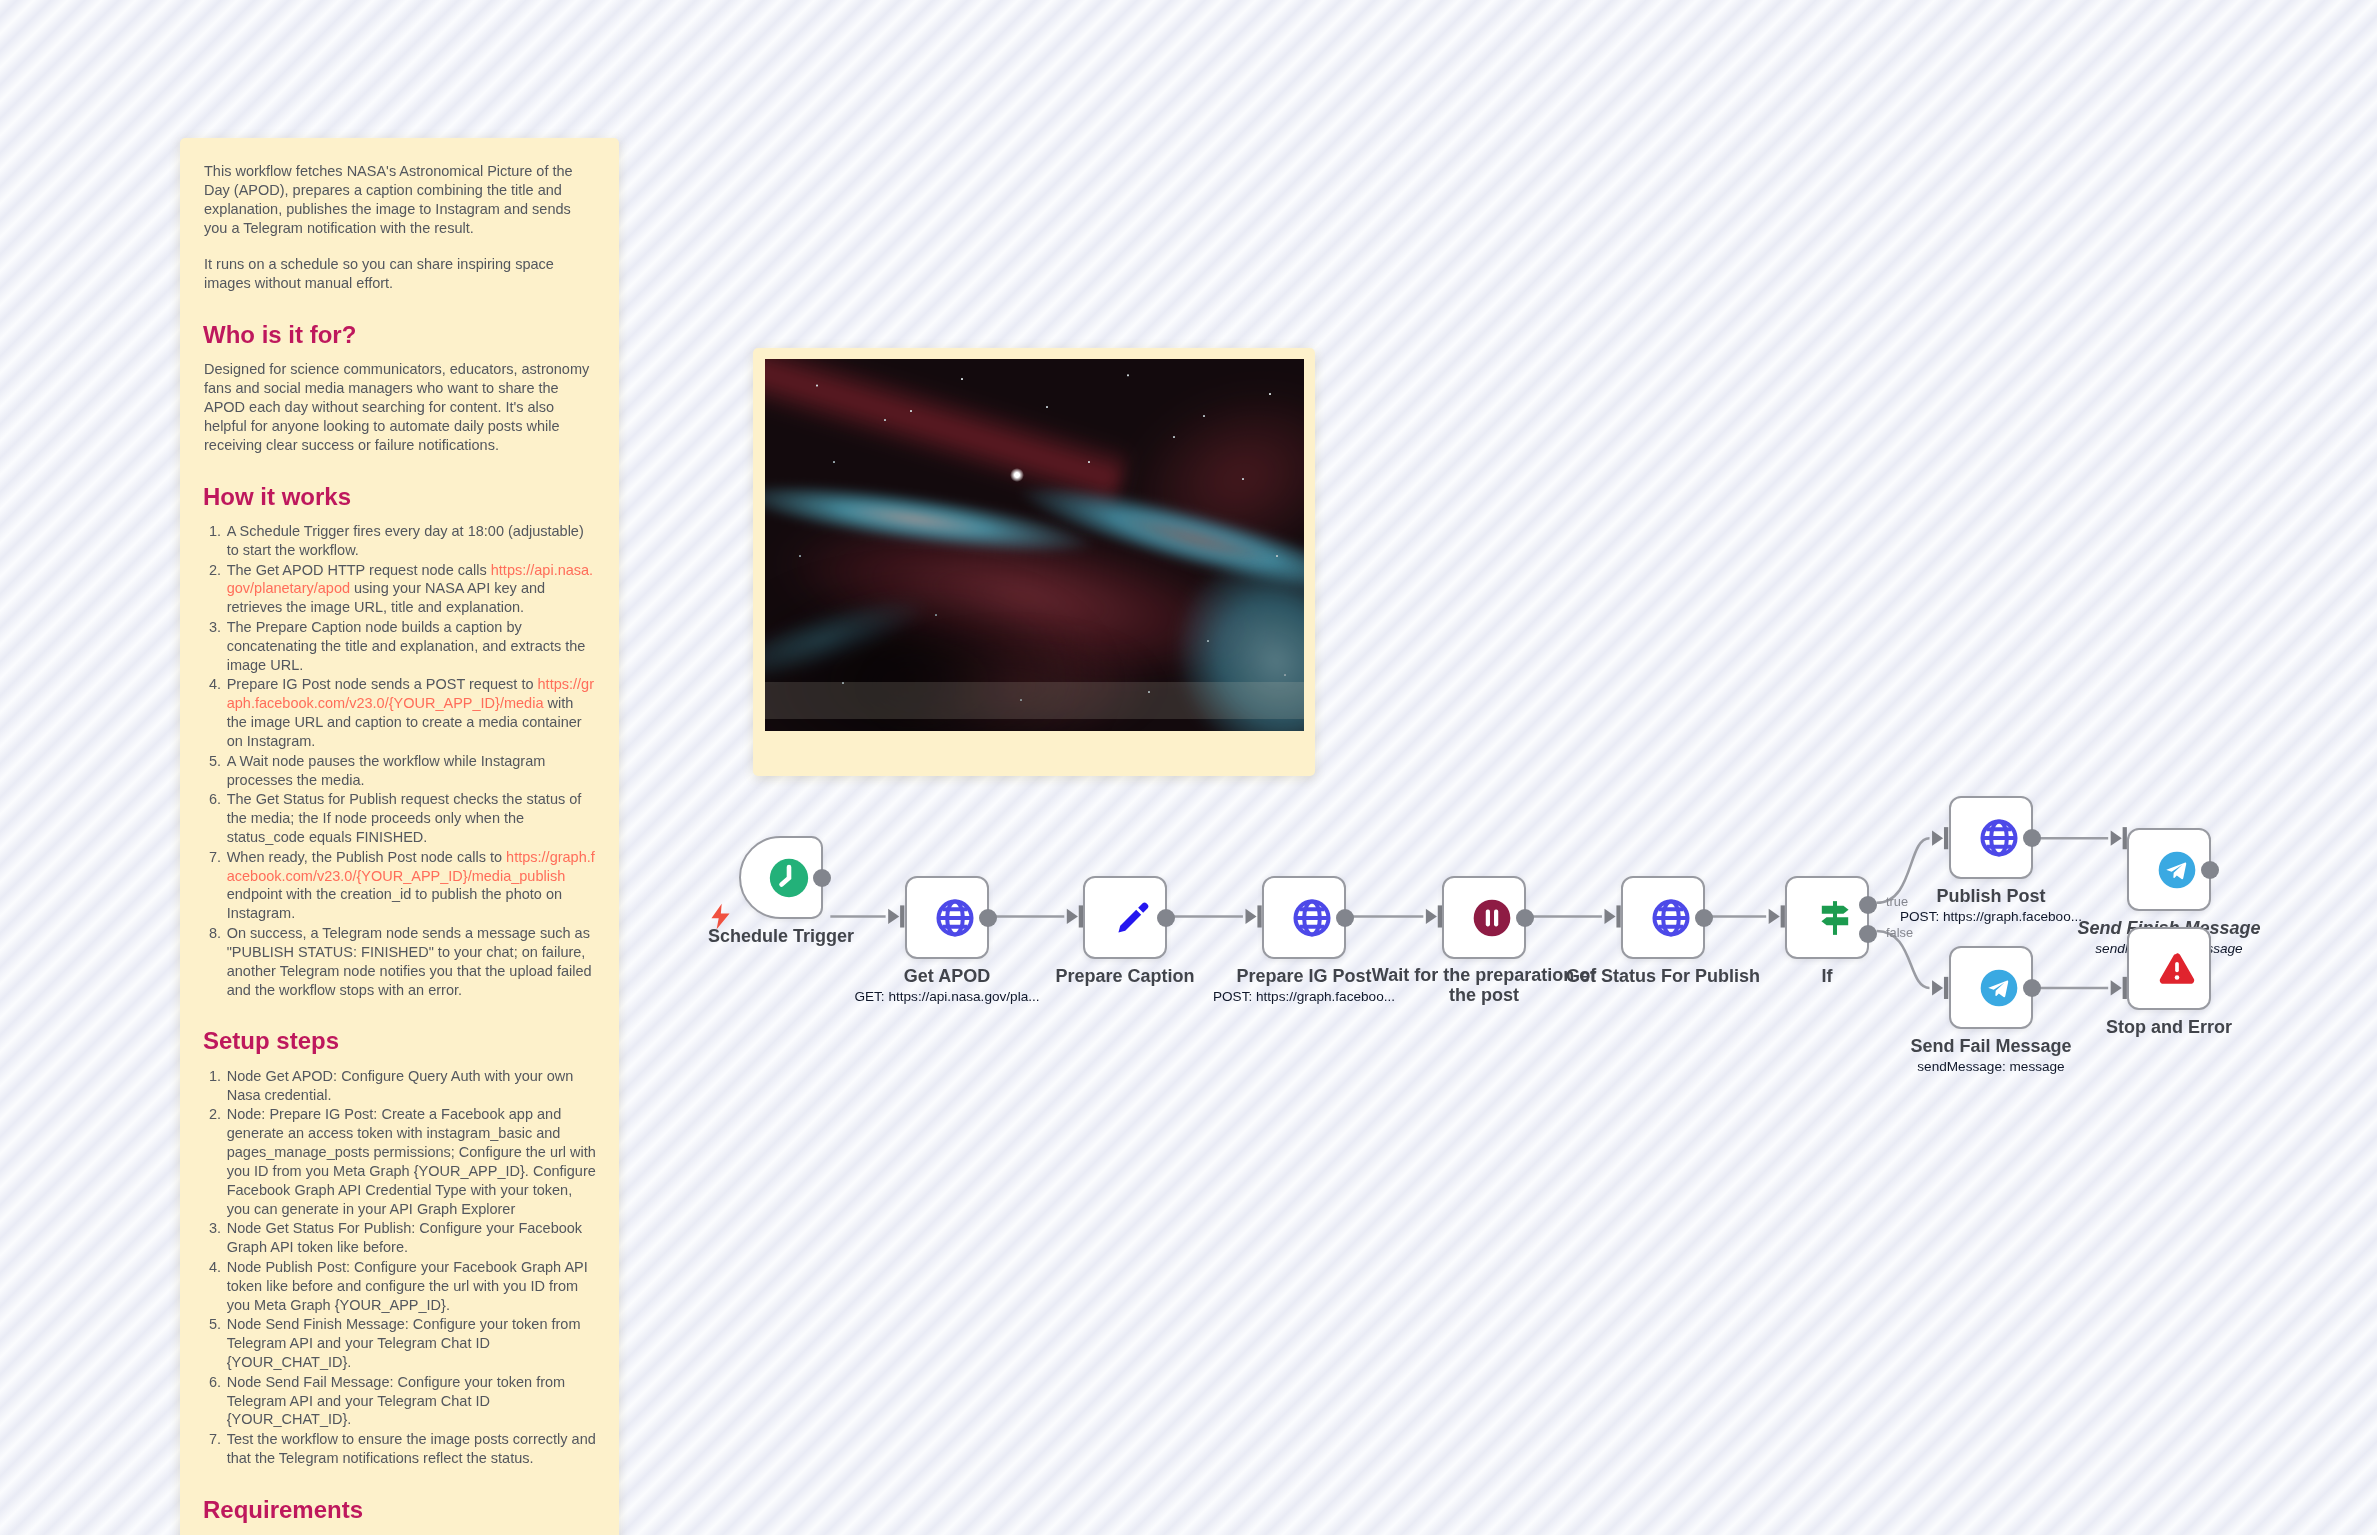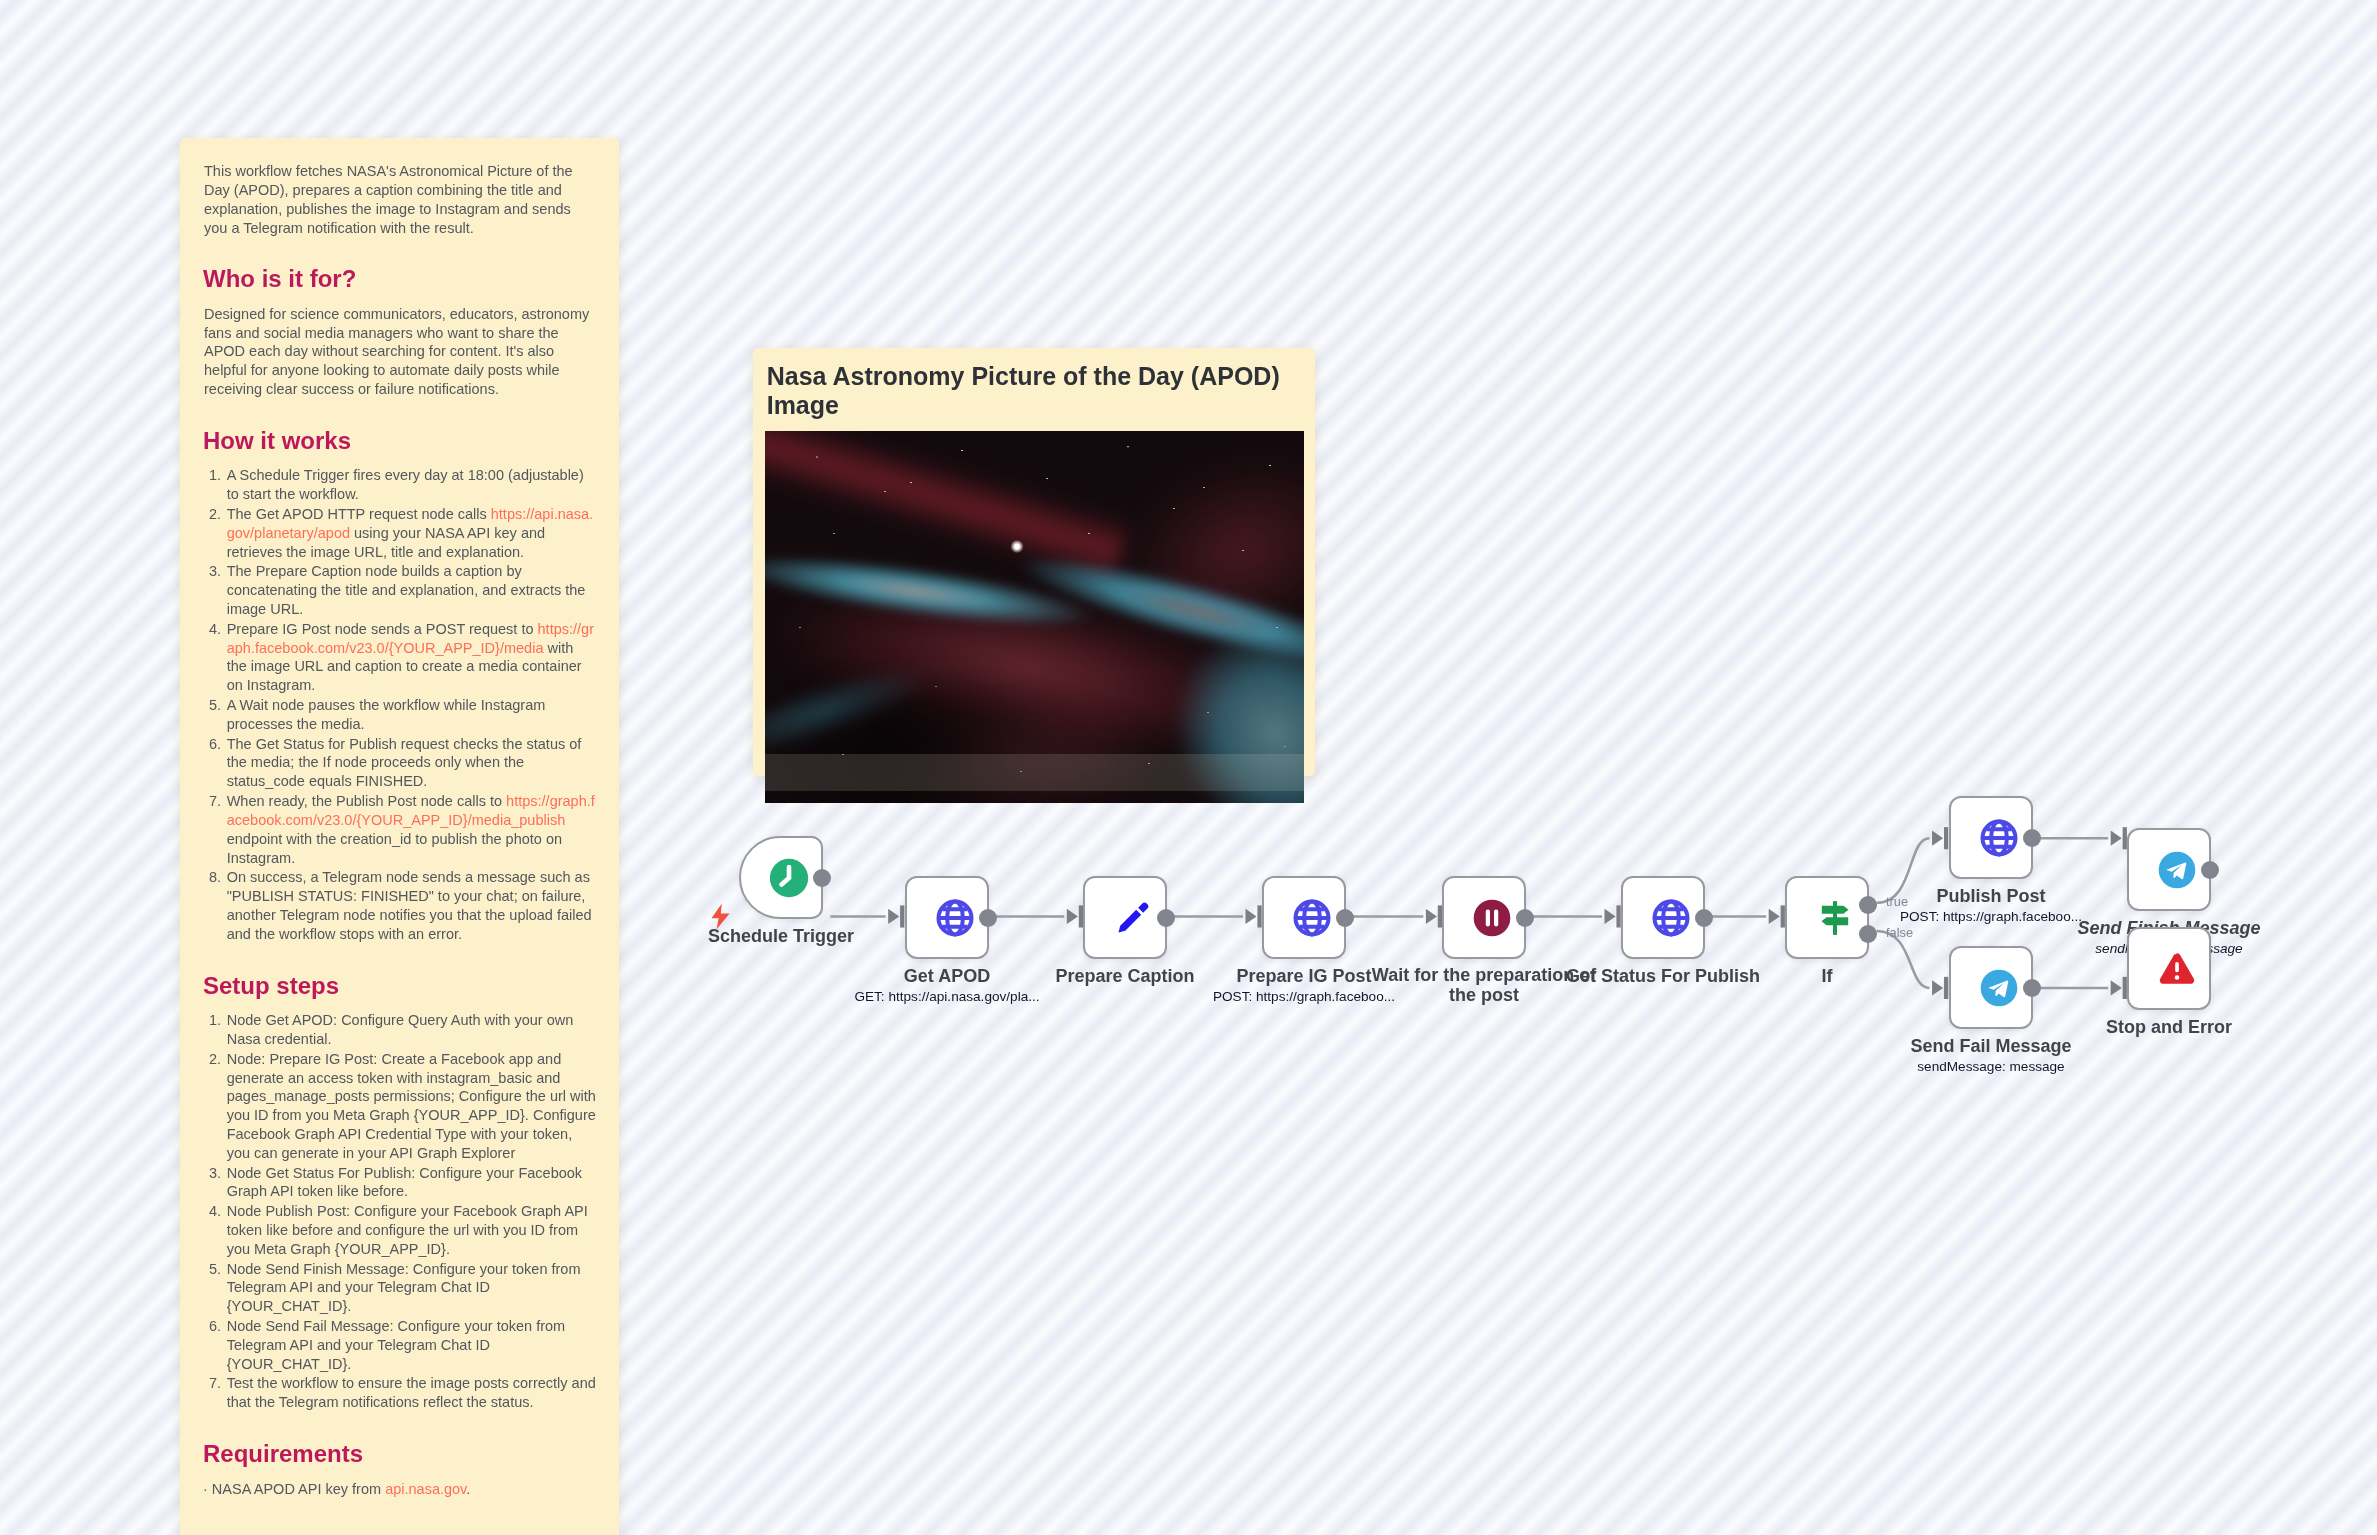--- a/index.html
+++ b/index.html
@@ -65,20 +65,21 @@
   .zap{position:absolute;left:706px;top:902px;width:29px;height:29px;}
 </style>
 </head>
 <body>
 
 <div class="screen">
 
   <div class="sticky" id="sticky-doc">
     <div class="doc" id="doc-content">
         <p class="para"><span>This workflow fetches NASA's Astronomical Picture of the Day (APOD), prepares a caption combining the title and explanation, publishes the image to Instagram and sends you a Telegram notification with the result.</span></p>
+        <p class="para"><span>It runs on a schedule so you can share inspiring space images without manual effort.</span></p>
         <h2>Who is it for?</h2>
         <p class="para"><span>Designed for science communicators, educators, astronomy fans and social media managers who want to share the APOD each day without searching for content. It's also helpful for anyone looking to automate daily posts while receiving clear success or failure notifications.</span></p>
         <h2>How it works</h2>
         <ol>
           <li><span>A Schedule Trigger fires every day at 18:00 (adjustable) to start the workflow.</span></li>
           <li><span>The Get APOD HTTP request node calls </span><span class="doc-link">https://api.nasa.gov/planetary/apod</span><span> using your NASA API key and retrieves the image URL, title and explanation.</span></li>
           <li><span>The Prepare Caption node builds a caption by concatenating the title and explanation, and extracts the image URL.</span></li>
           <li><span>Prepare IG Post node sends a POST request to </span><span class="doc-link">https://graph.facebook.com/v23.0/{YOUR_APP_ID}/media</span><span> with the image URL and caption to create a media container on Instagram.</span></li>
           <li><span>A Wait node pauses the workflow while Instagram processes the media.</span></li>
           <li><span>The Get Status for Publish request checks the status of the media; the If node proceeds only when the status_code equals FINISHED.</span></li>
@@ -94,21 +95,20 @@
           <li><span>Node Send Finish Message: Configure your token from Telegram API and your Telegram Chat ID {YOUR_CHAT_ID}.</span></li>
           <li><span>Node Send Fail Message: Configure your token from Telegram API and your Telegram Chat ID {YOUR_CHAT_ID}.</span></li>
           <li><span>Test the workflow to ensure the image posts correctly and that the Telegram notifications reflect the status.</span></li>
         </ol>
         <h2>Requirements</h2>
         <p class="line"><span>· NASA APOD API key from </span><span class="doc-link">api.nasa.gov</span><span>.</span></p>
       </div>
   </div>
 
   <div class="sticky" id="sticky-img">
-    <div class="img-title">Nasa Astronomy Picture of the Day (APOD) Image</div>
     <div class="apod">
       <div class="ap-streak"></div>
         <div class="ap-rd2"></div>
         <div class="ap-rd1"></div>
       <div class="ap-cy1"></div>
         <div class="ap-cy2"></div>
         <div class="ap-cy3"></div>
         <div class="ap-cy4"></div>
       <div class="ap-rd3"></div>
         <div class="ap-dark"></div>

